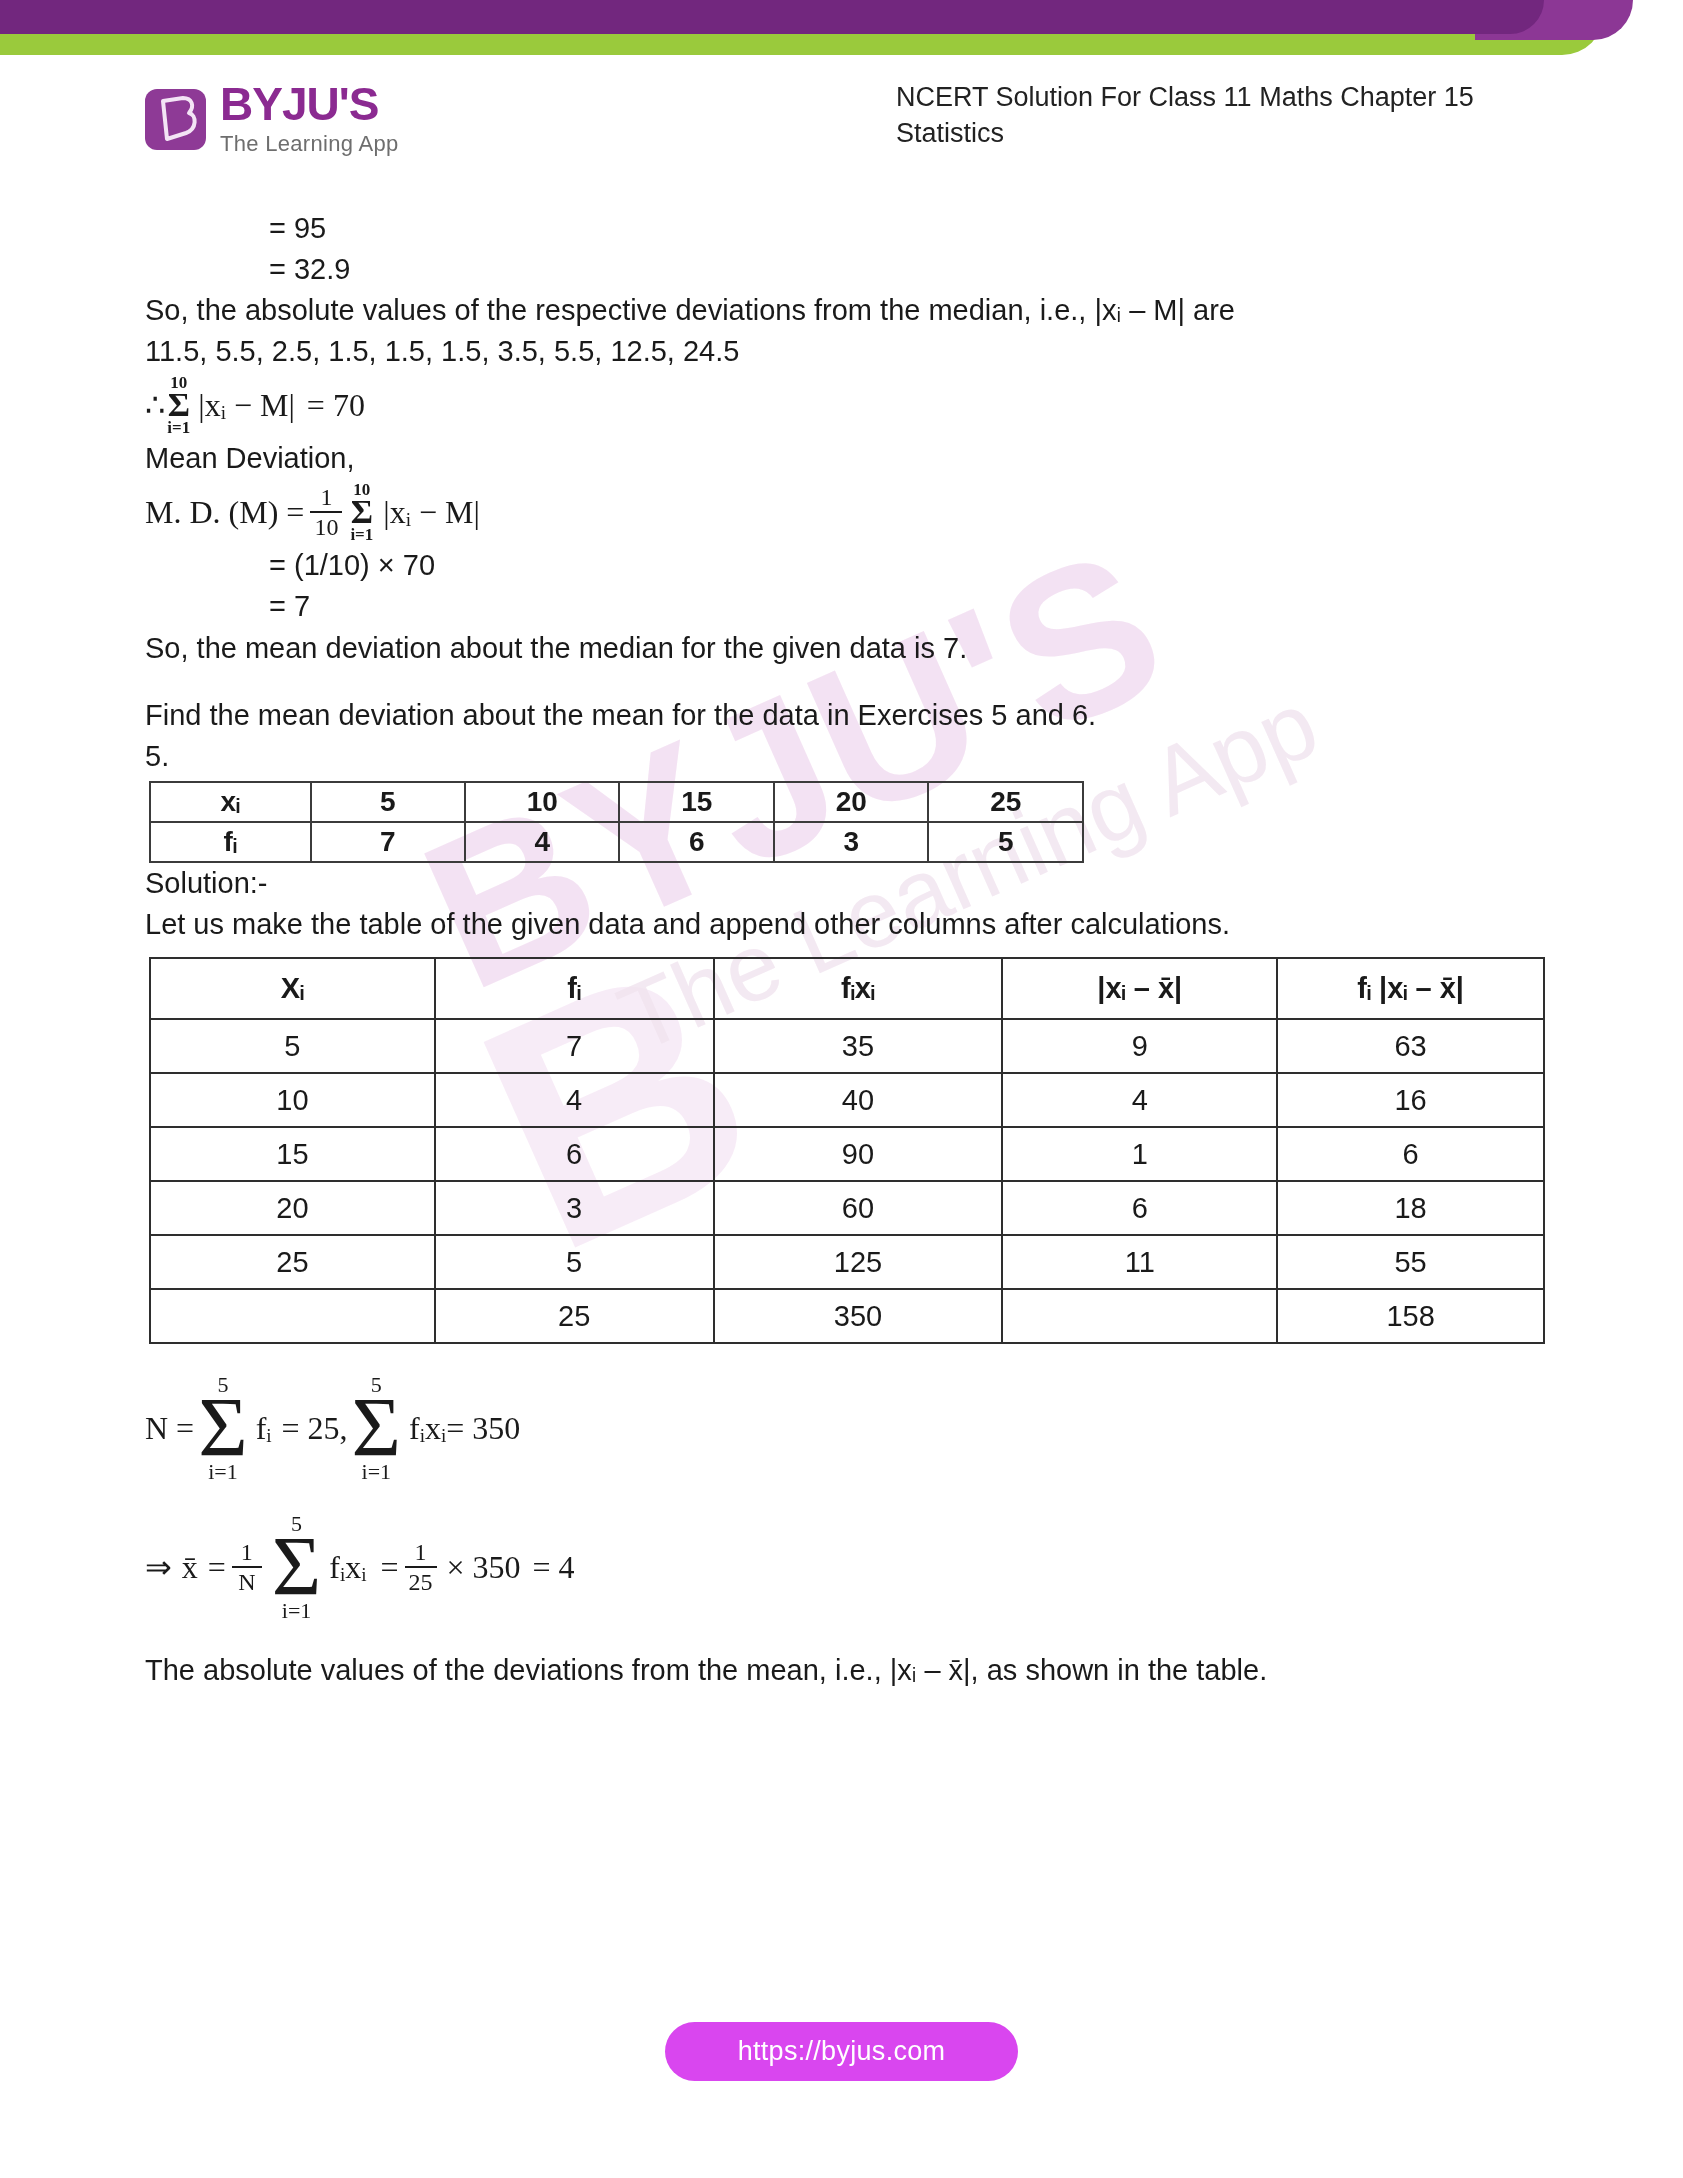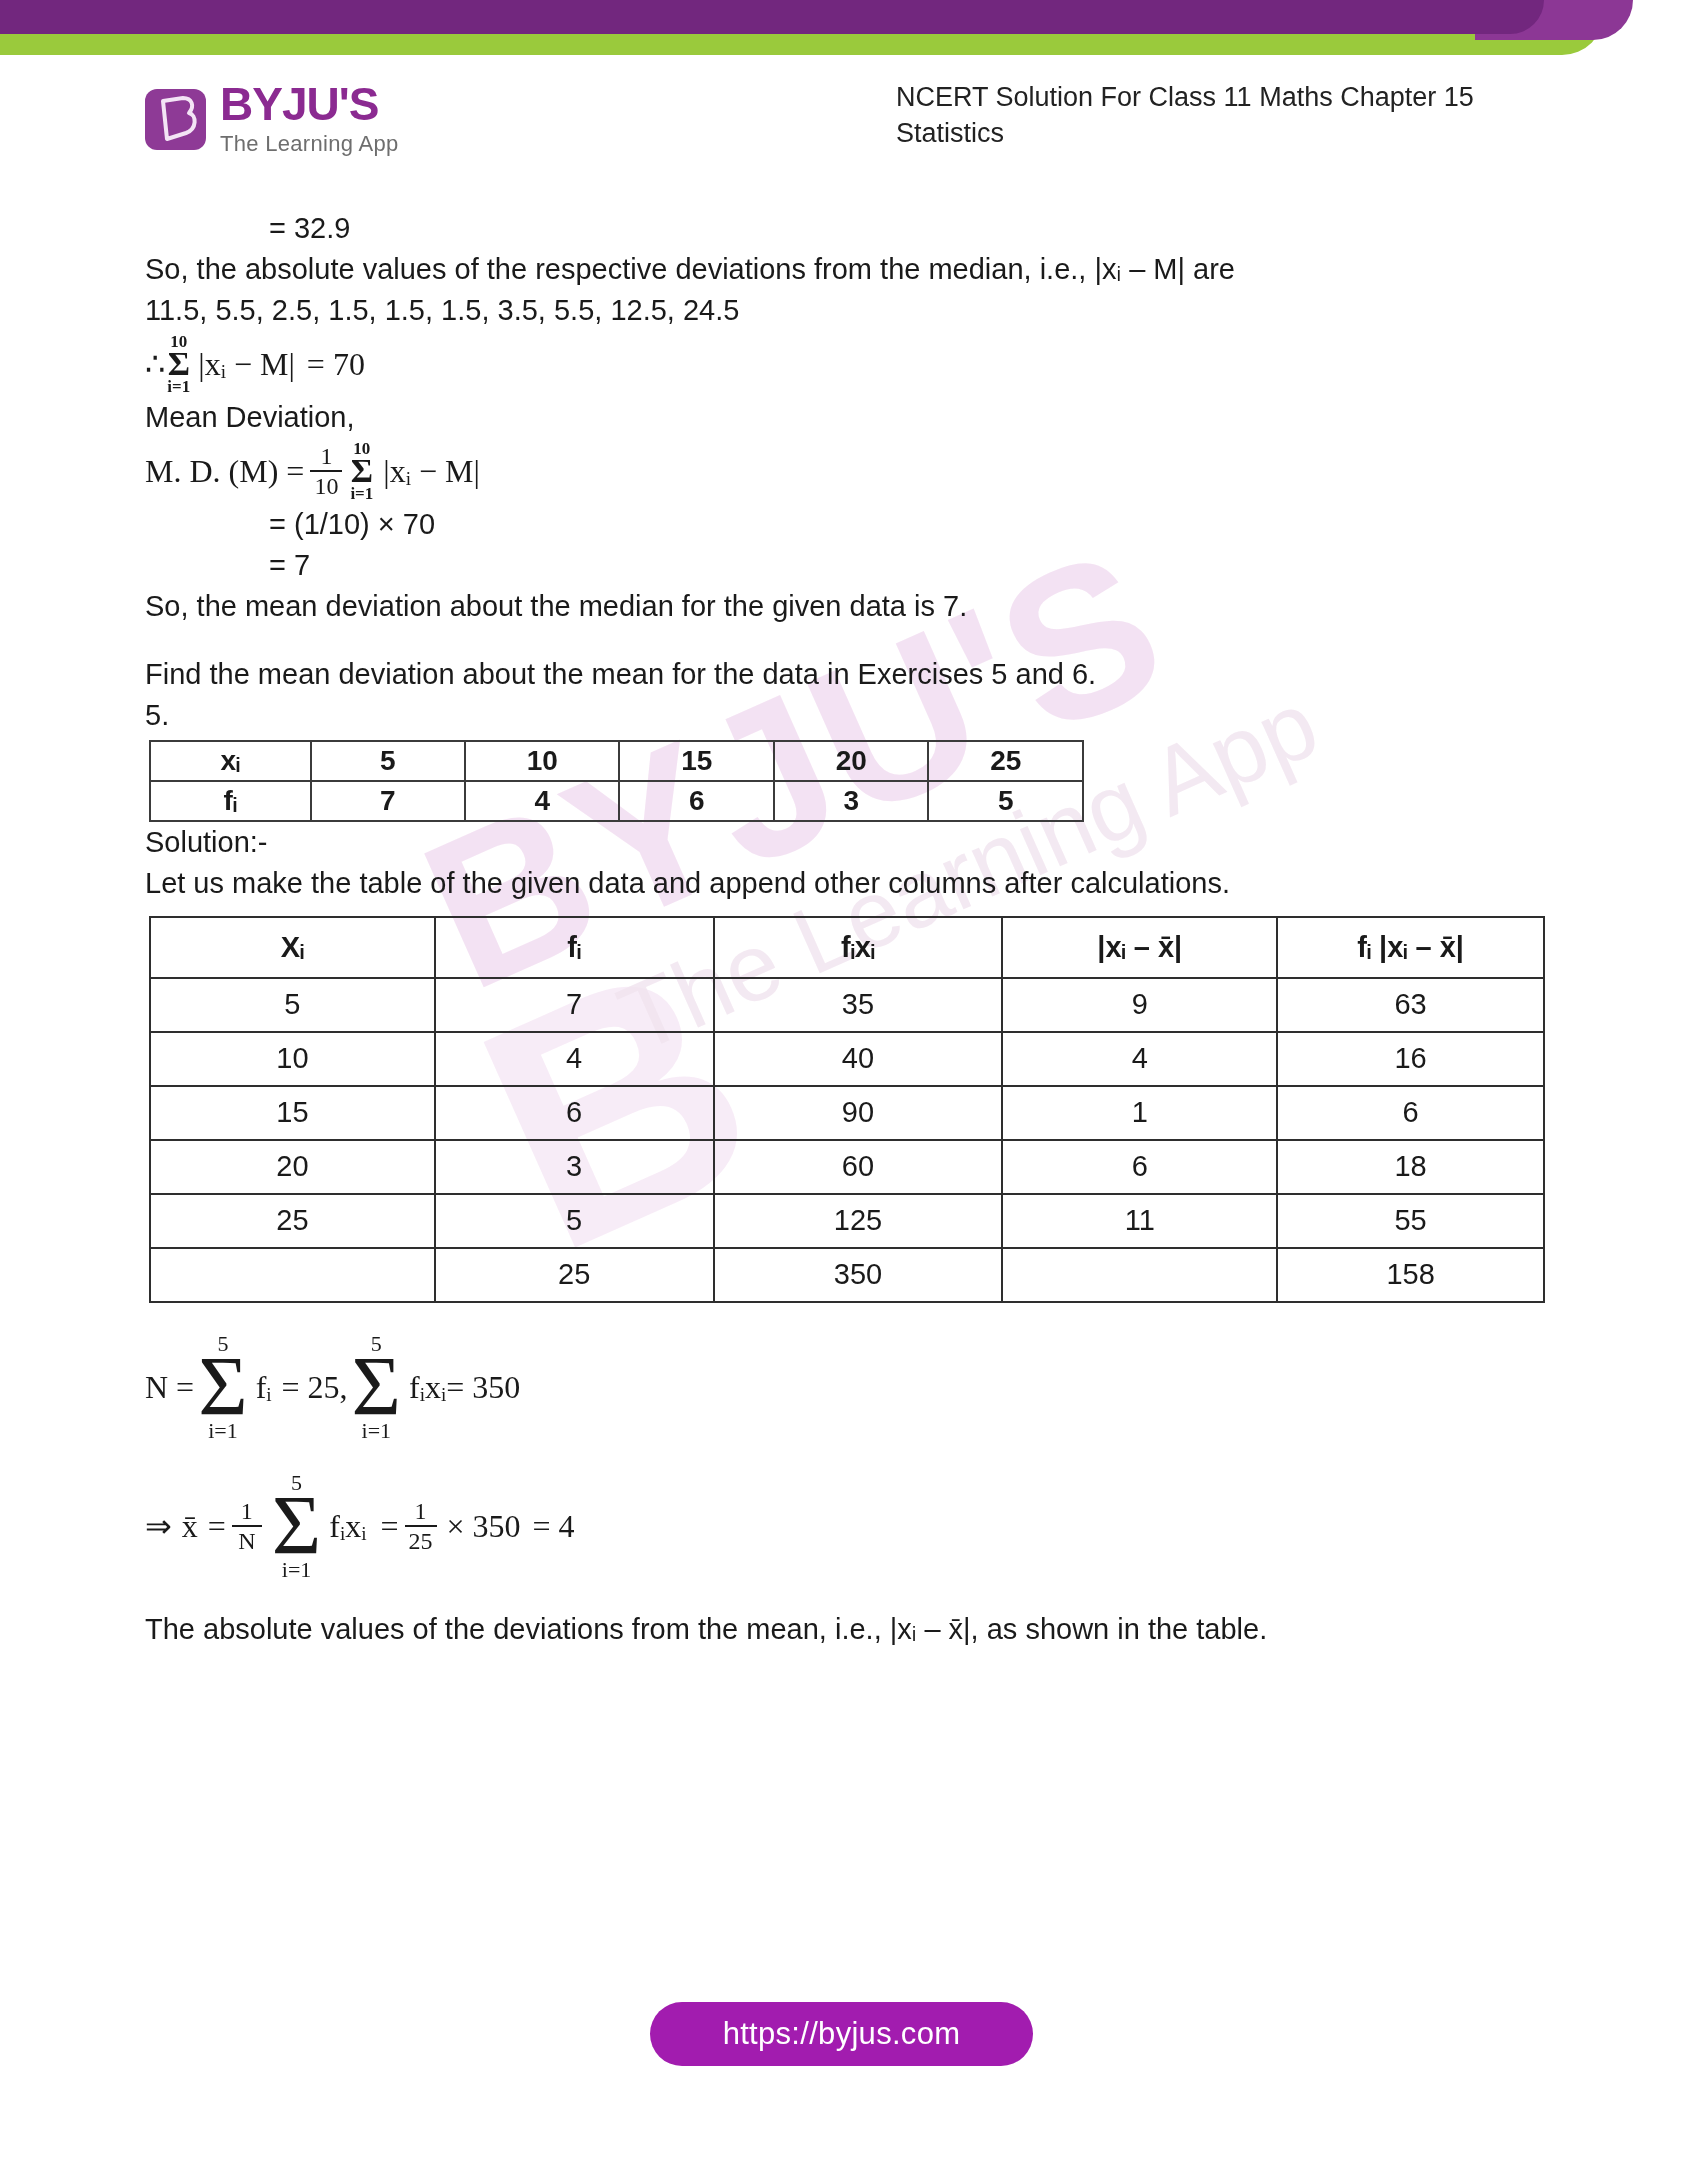--- a/index.html
+++ b/index.html
@@ -170,26 +170,27 @@
   .spacer-md { height: 26px; }
 
   
   .footer {
     position: absolute;
     left: 0; top: 2002px; width: 1683px;
     display: flex; justify-content: center;
     z-index: 3;
   }
   .footer-pill {
-    background: #a21caf;
+    background: #d946ef;
     color: #ffffff;
-    font-size: 31px;
+    font-size: 27px;
     padding: 14px 73px;
     border-radius: 34px;
     letter-spacing: 0.3px;
+    margin-top: 20px;
   }
 </style>
 </head>
 <body>
 
 <div class="banner">
   <div class="banner-green"></div>
   <div class="banner-purple2"></div>
   <div class="banner-purple"></div>
 </div>
@@ -213,20 +214,21 @@
     </div>
   </div>
   <div class="doc-title">
     <div>NCERT Solution For Class 11 Maths Chapter 15</div>
     <div>Statistics</div>
   </div>
 </div>
 
 <div class="content">
 
+  <div class="p indent">= 95</div>
   <div class="p indent">= 32.9</div>
 
   <div class="p">So, the absolute values of the respective deviations from the median, i.e., |xᵢ – M| are</div>
   <div class="p">11.5, 5.5, 2.5, 1.5, 1.5, 1.5, 3.5, 5.5, 12.5, 24.5</div>
 
   <div class="mathline math">
     <span>∴</span>
     <span class="sig-inline">
       <span class="lim">10</span>
       <span class="sg">Σ</span>

